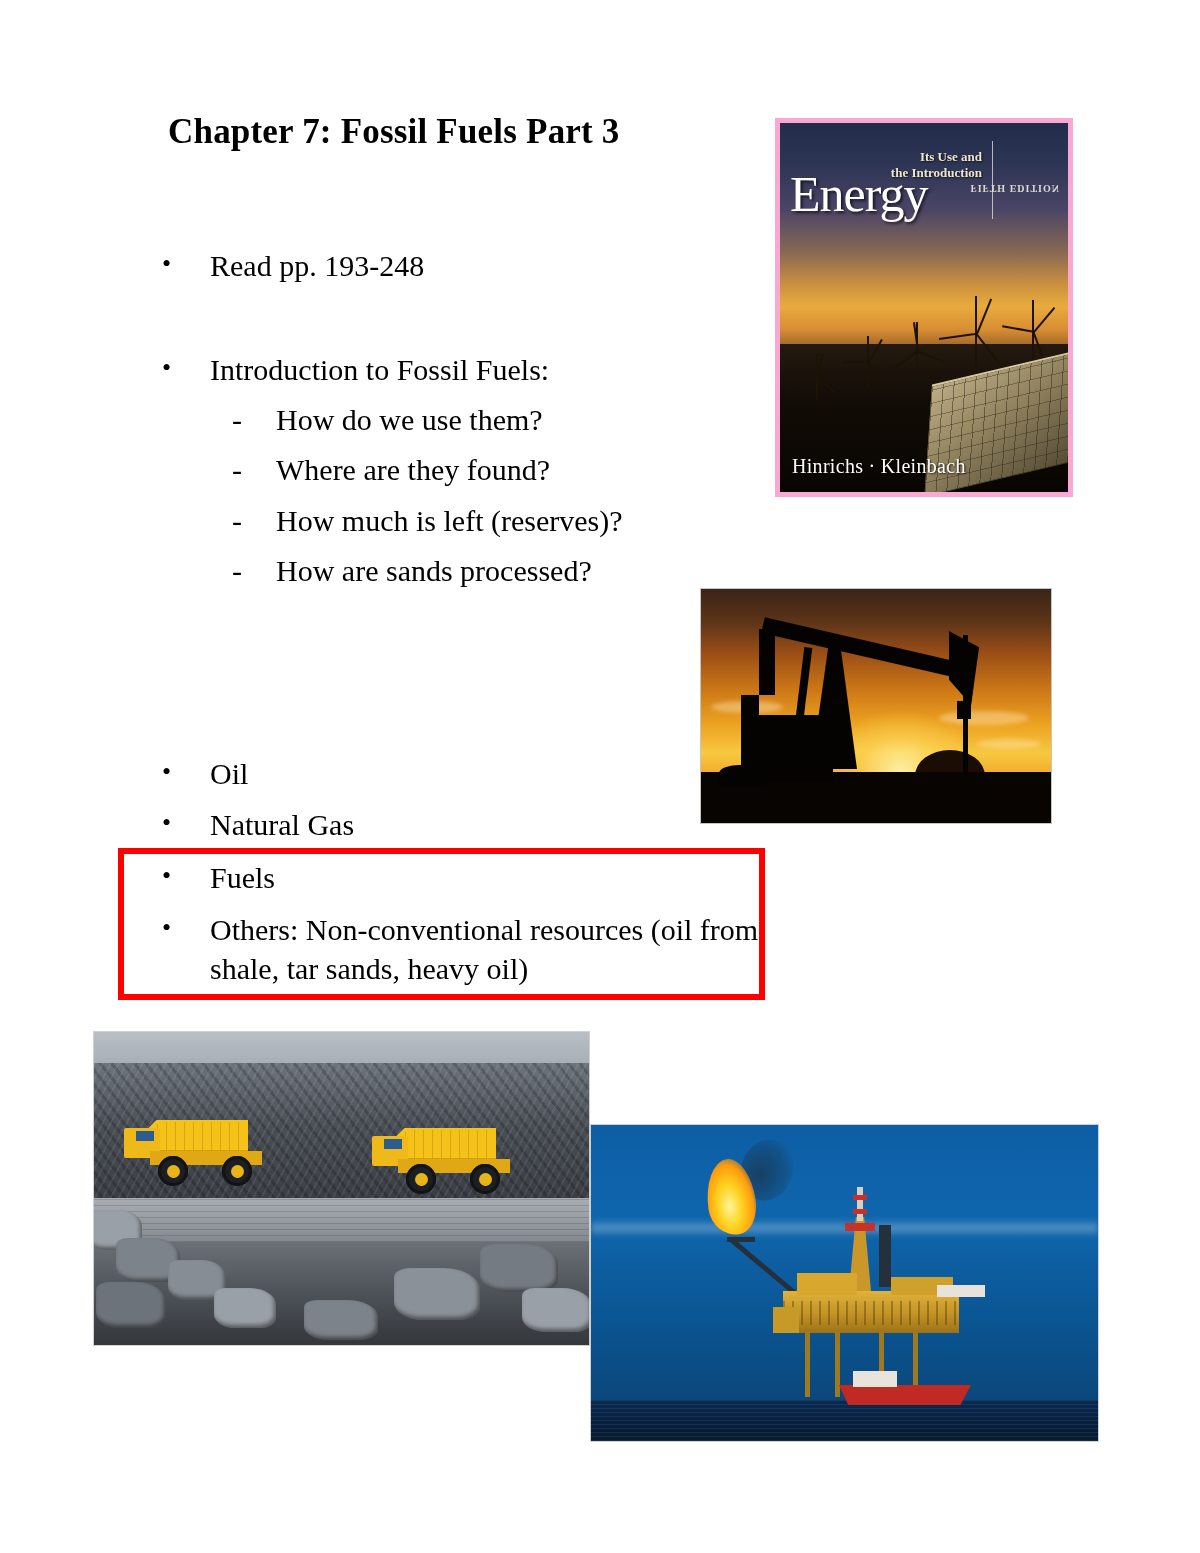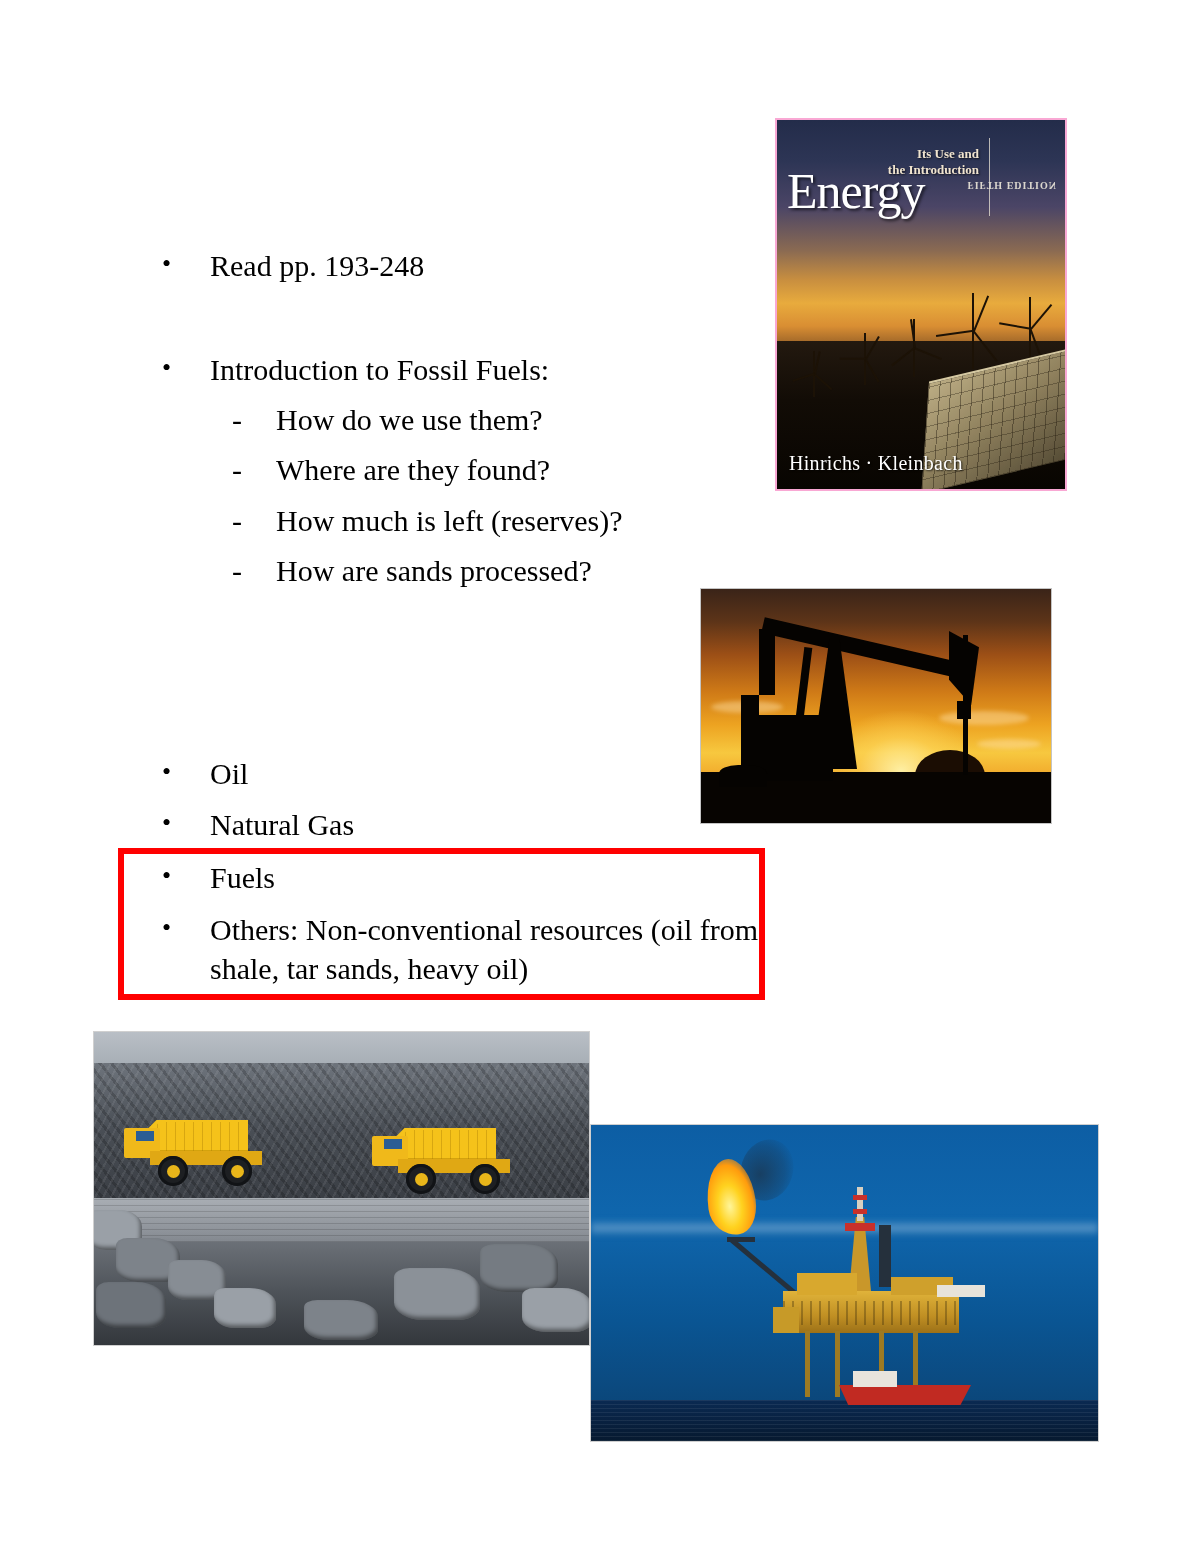--- a/index.html
+++ b/index.html
@@ -100,21 +100,21 @@
     overflow: hidden;
     background: #000;
   }
 
   
   #img-book {
     left: 775px;
     top: 118px;
     width: 288px;
     height: 369px;
-    border: 2px solid #f9a8d4;
+    border: 5px solid #f9a8d4;
     text-decoration: underline;
   }
   .bk-sky {
     position: absolute;
     left: 0; top: 0; right: 0; height: 62%;
     background: linear-gradient(180deg,
       #232c4a 0%, #2d3555 18%, #4b4566 38%,
       #8a6a52 57%, #c98f3f 70%, #e8ab3d 80%,
       #d98e33 90%, #8d5a26 100%);
   }
@@ -405,20 +405,21 @@
     position: absolute;
     width: 5px;
     background: #9d7a22;
   }
 </style>
 </head>
 <body>
 
 <div class="page">
 
+  <div class="slide-title">Chapter 7: Fossil Fuels Part 3</div>
 
   <div class="bullet-row" id="b-read">
     <span class="bullet-mark">•</span>
     <span class="bullet-text">Read pp. 193-248</span>
   </div>
 
   <div class="bullet-row" id="b-intro">
     <span class="bullet-mark">•</span>
     <span class="bullet-text">Introduction to Fossil Fuels:</span>
   </div>

